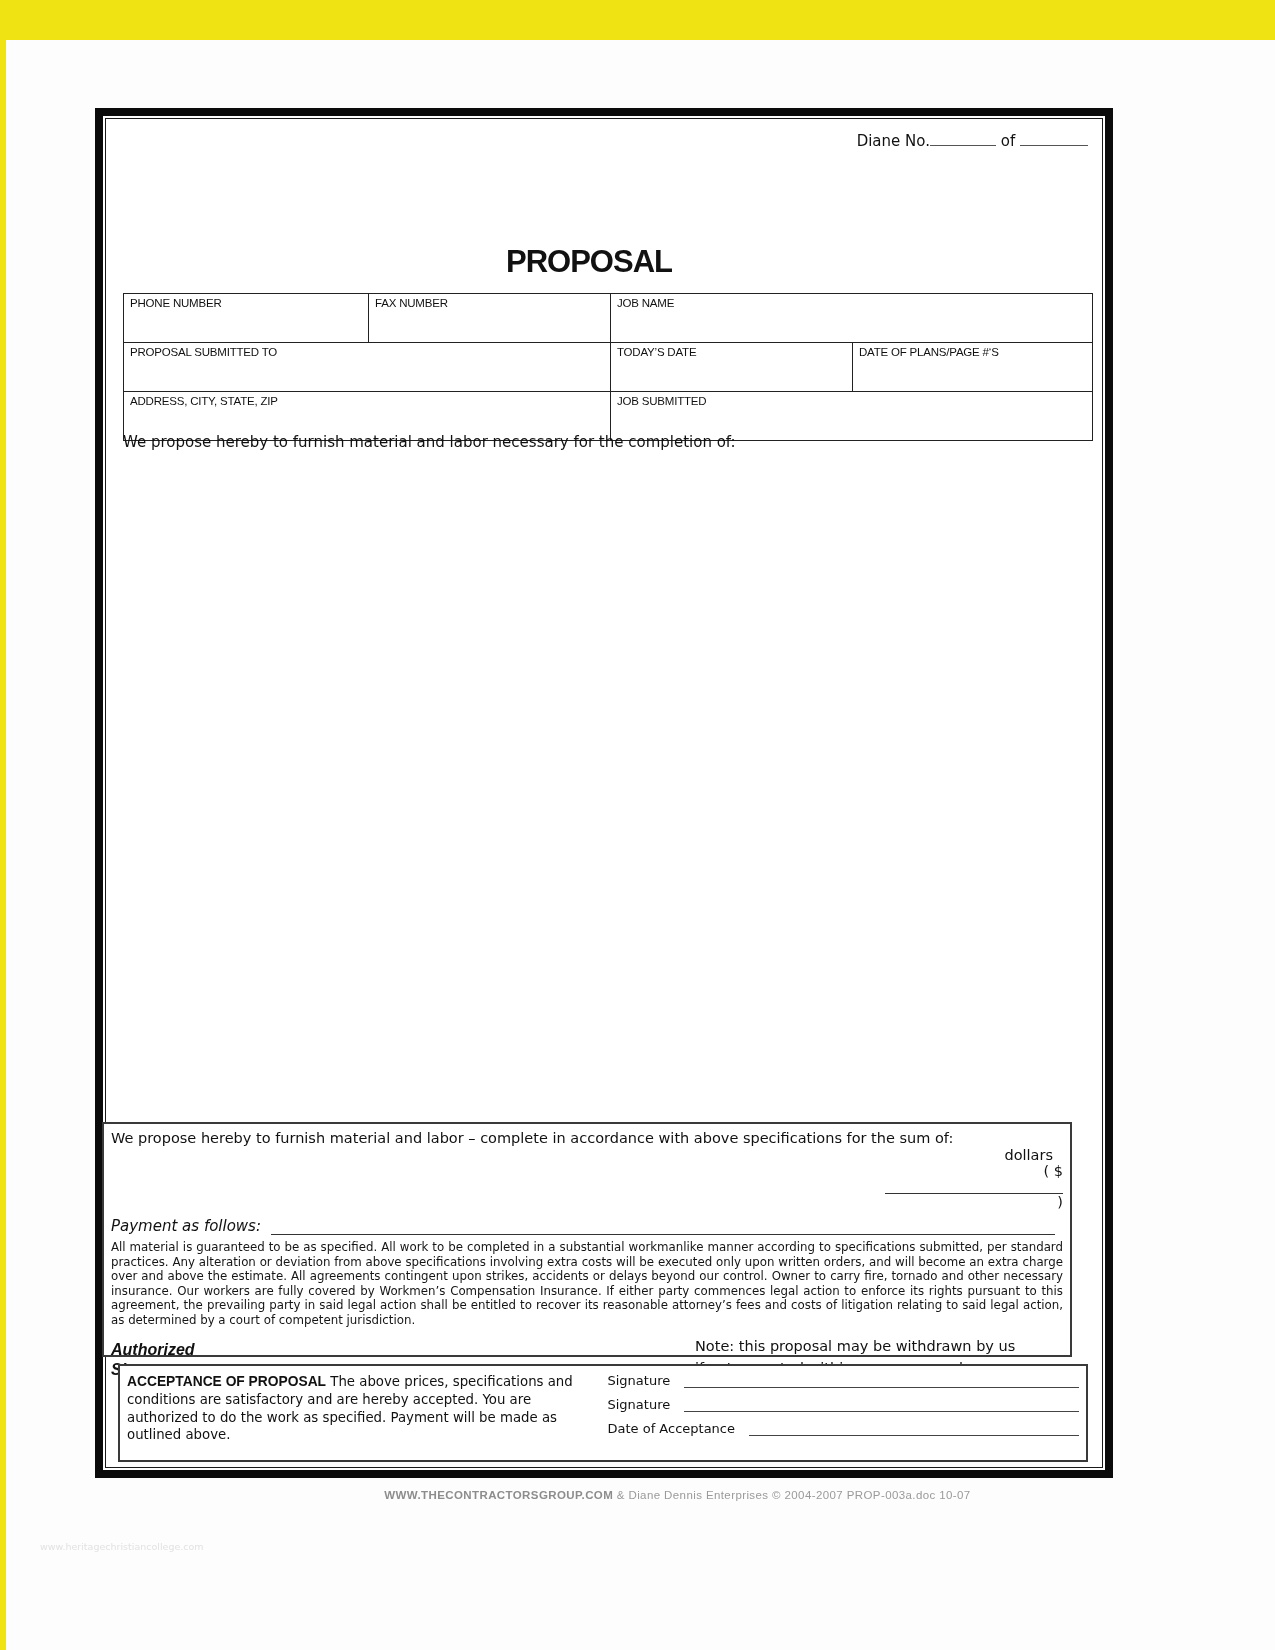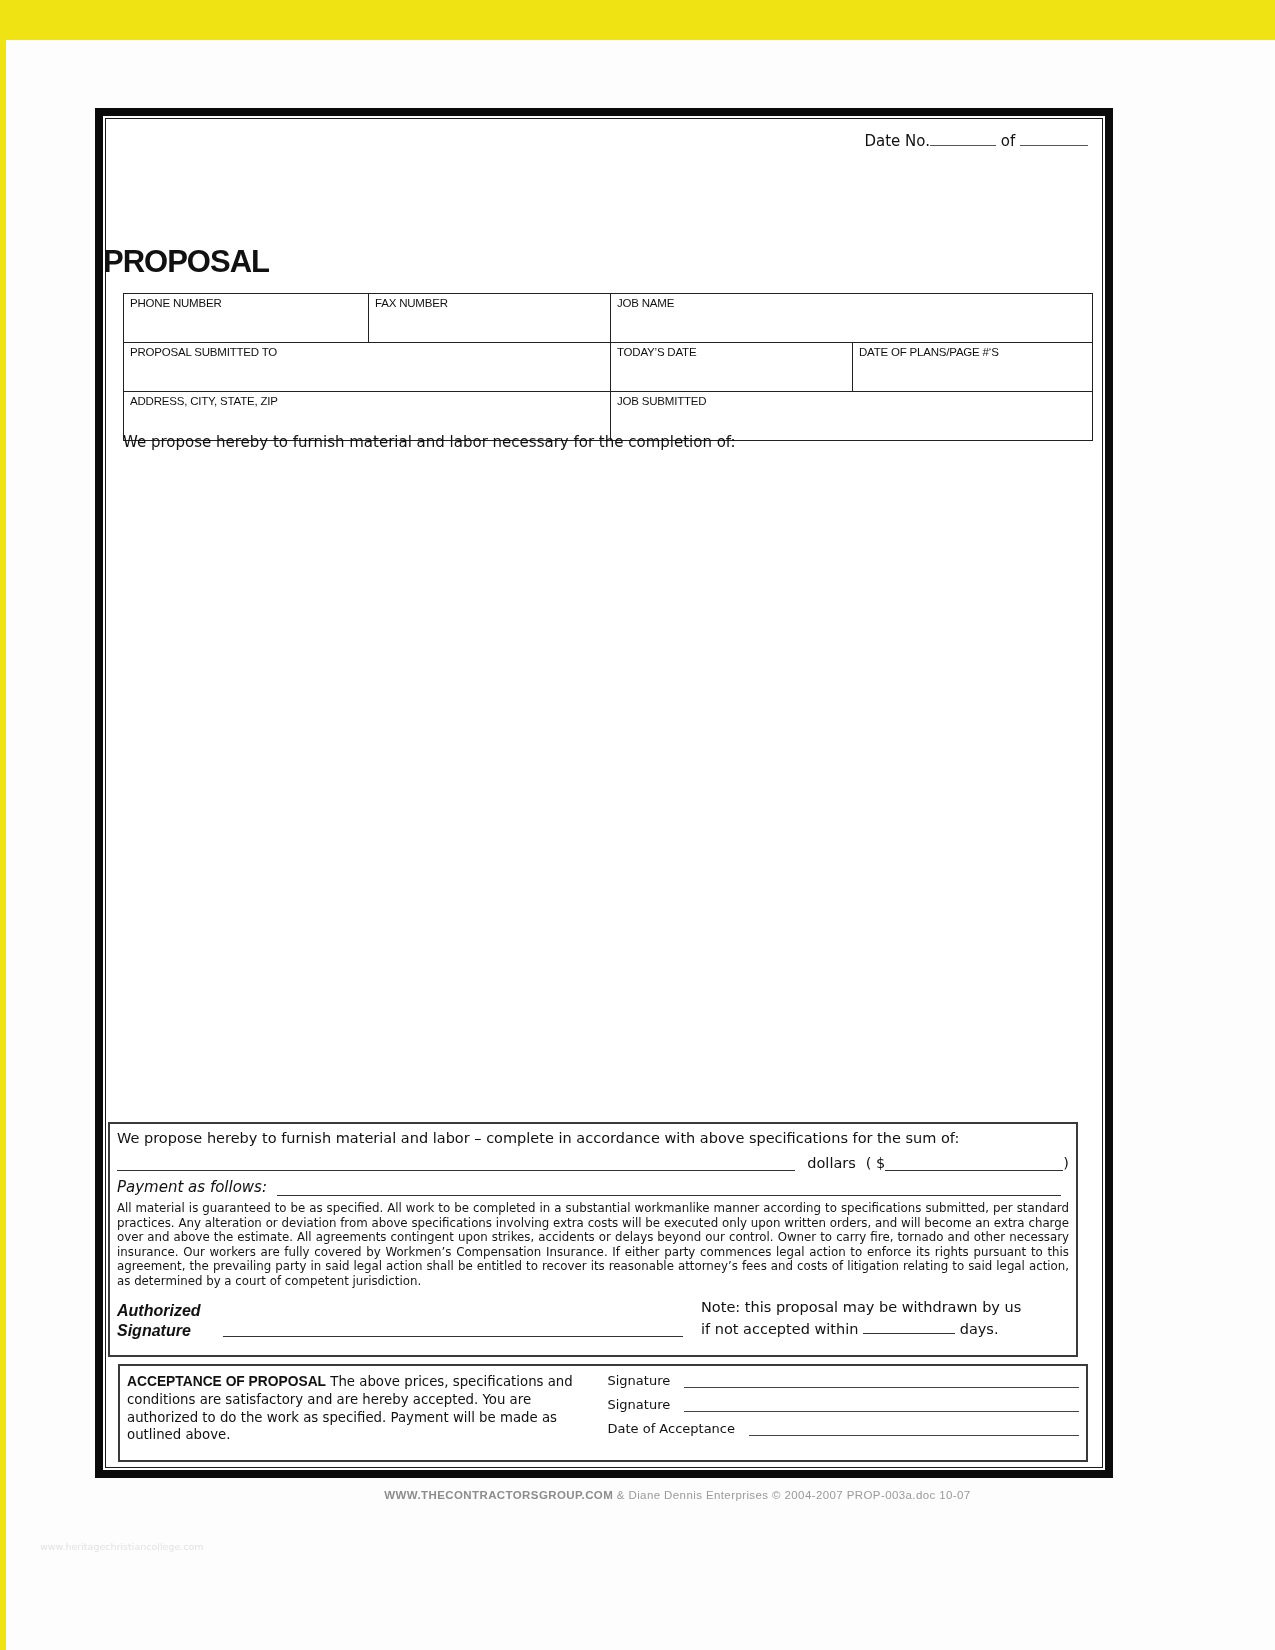--- a/index.html
+++ b/index.html
@@ -9,31 +9,31 @@
     overflow:hidden;
   }
   .abs{position:absolute;}
   .top-bar{left:0;top:0;width:1275px;height:40px;background:#f0e313;}
   .left-bar{left:0;top:0;width:6px;height:1650px;background:#f0e313;}
   .frame-outer{left:95px;top:108px;width:1002px;height:1354px;border:8px solid #0b0b0b;background:#fff;}
   .frame-inner{position:absolute;left:2px;top:2px;right:2px;bottom:2px;border:1px solid #1a1a1a;}
   .page-no{left:800px;top:131px;width:288px;font-size:15px;text-align:right;white-space:nowrap;}
   .uline{display:inline-block;border-bottom:1.5px solid #555;height:14px;vertical-align:baseline;}
   .uline-dark{display:inline-block;border-bottom:1.5px solid #333;height:14px;vertical-align:baseline;}
-  .title{left:103px;top:244px;width:1010px;text-align:left;font-family:"Liberation Sans",sans-serif;
+  .title{left:84px;top:244px;width:1010px;text-align:center;font-family:"Liberation Sans",sans-serif;
          font-weight:bold;font-size:31px;letter-spacing:-1px;}
   table.info{position:absolute;left:123px;top:293px;width:969px;border-collapse:collapse;table-layout:fixed;}
   table.info td{border:1px solid #222;vertical-align:top;padding:3px 6px;height:42px;
                 font-size:11.5px;letter-spacing:-0.2px;font-family:"Liberation Sans",sans-serif;}
   .propose-line{left:123px;top:433px;width:969px;font-size:15px;}
   .box{background:#fff;border:2px solid #3a3a3a;}
-  .box1{left:108px;top:1122px;width:970px;height:235px;padding:6px 7px 0 7px;box-sizing:border-box;}
+  .box1{left:102px;top:1122px;width:970px;height:235px;padding:6px 7px 0 7px;box-sizing:border-box;}
   .box2{left:118px;top:1364px;width:970px;height:98px;padding:7px 7px 0 7px;box-sizing:border-box;}
   .sum-line{font-size:14.5px;}
-  .dollars-row{display:flex;align-items:flex-end;font-size:14.5px;margin-top:9px;white-space:nowrap;}
+  .dollars-row{display:flex;align-items:flex-end;font-size:14.5px;margin-top:0;white-space:nowrap;flex-direction:column;}
   .dollars-row .grow{flex:1;}
   .payment-row{display:flex;align-items:flex-end;font-size:15px;margin-top:7px;font-style:italic;}
   .payment-row .grow{flex:1;margin-left:10px;margin-right:8px;}
   .terms{margin-top:5px;font-size:11.8px;line-height:1.23;text-align:justify;color:#151515;}
   .auth-row{display:flex;margin-top:8px;}
   .auth-left{flex:1;display:flex;align-items:flex-end;}
   .auth-label{font-weight:bold;font-size:16px;line-height:1.25;font-family:"Liberation Sans",sans-serif;font-style:italic;}
   .auth-line{flex:1;border-bottom:1.5px solid #333;margin:0 18px 4px 22px;height:30px;}
   .auth-note{width:368px;font-size:14.5px;line-height:1.55;}
   .accept-row{display:flex;}
@@ -56,21 +56,21 @@
 <body>
 
 <div class="abs top-bar"></div>
 <div class="abs left-bar"></div>
 
 <div class="abs frame-outer">
   <div class="frame-inner"></div>
 </div>
 
 <div class="abs page-no">
-  <span>Date No.</span><span class="uline" style="width:66px;"></span>
+  <span>Diane No.</span><span class="uline" style="width:66px;"></span>
   <span>of</span>
   <span class="uline" style="width:68px;"></span>
 </div>
 
 <div class="abs title">PROPOSAL</div>
 
 <table class="info">
   <colgroup>
       <col style="width:245px">
       <col style="width:242px">

